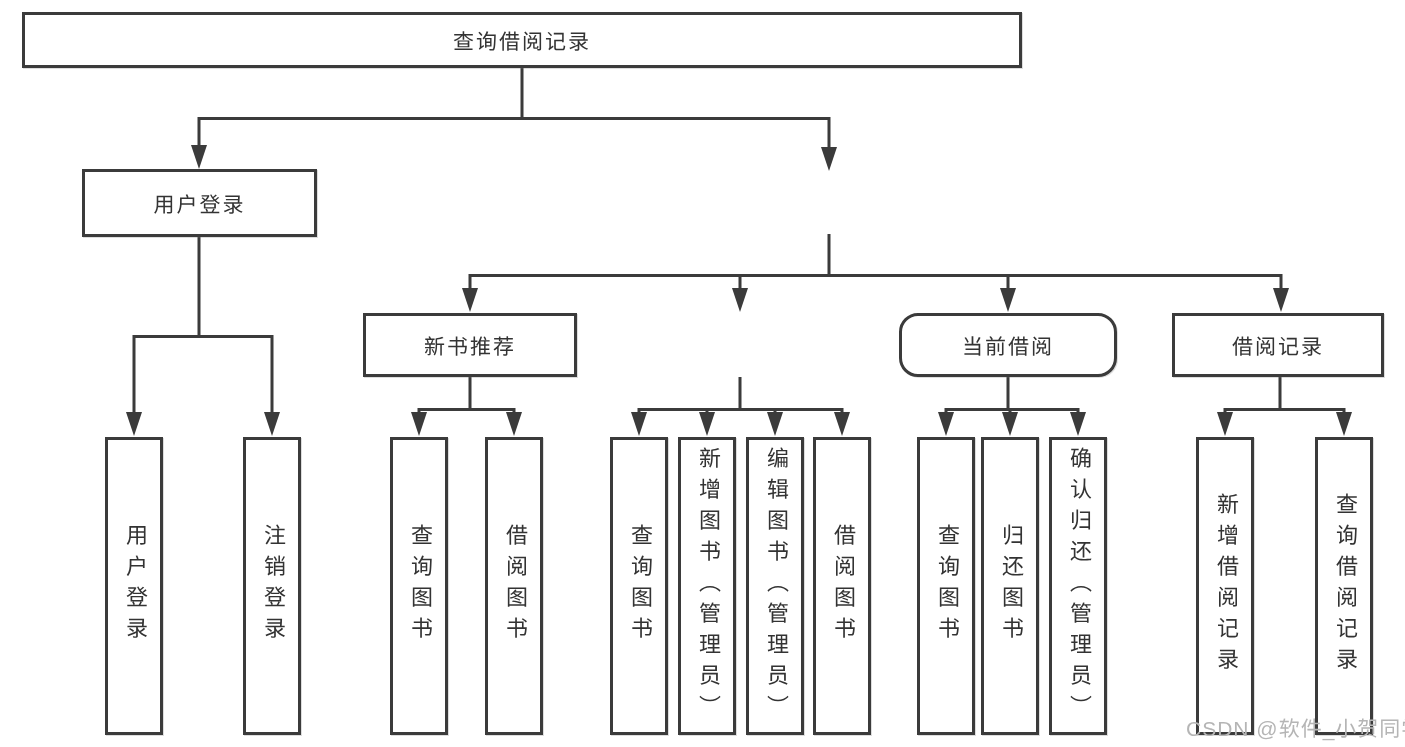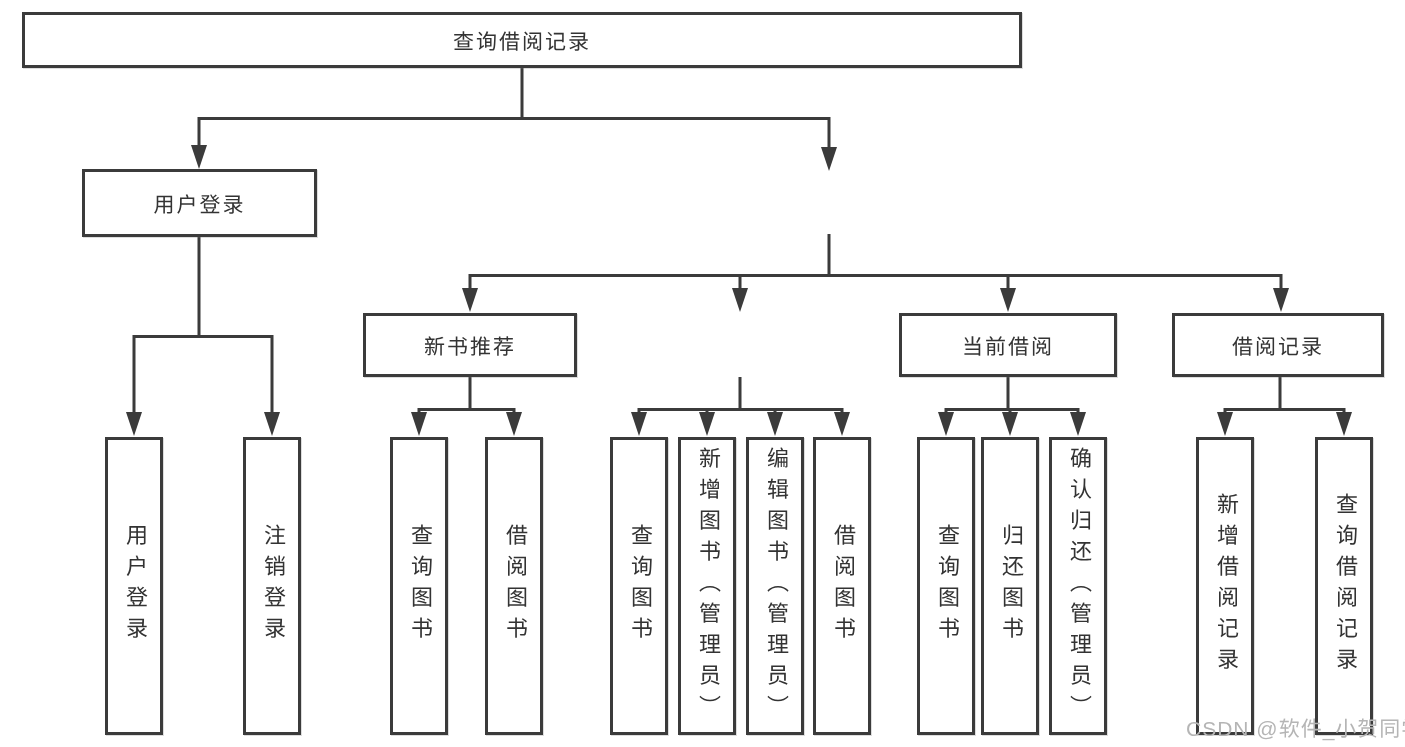--- a/index.html
+++ b/index.html
@@ -62,21 +62,21 @@
     color: #b5b5b5;
     white-space: nowrap;
     z-index: 5;
   }
   
   .n-root            { left: 22px;   top: 12px;  width: 1000px; height: 56px; }
   .n-user-login      { left: 82px;   top: 169px; width: 235px;  height: 68px; }
   .n-book-mgmt       { left: 710px;  top: 171px; width: 237px;  height: 63px; }
   .n-new-book-rec    { left: 363px;  top: 313px; width: 214px;  height: 64px; }
   .n-book-borrow     { left: 632px;  top: 313px; width: 217px;  height: 64px; }
-  .n-current-borrow  { left: 899px;  top: 313px; width: 218px;  height: 64px; }
+  .n-current-borrow  { left: 899px;  top: 313px; width: 218px;  height: 64px; border-radius: 19px; }
   .n-borrow-records  { left: 1172px; top: 313px; width: 212px;  height: 64px; }
   .l-1  { left: 105px; }
   .l-2  { left: 243px; }
   .l-3  { left: 390px; }
   .l-4  { left: 485px; }
   .l-5  { left: 610px; }
   .l-6  { left: 678px; }
   .l-7  { left: 746px; }
   .l-8  { left: 813px; }
   .l-9  { left: 917px; }

